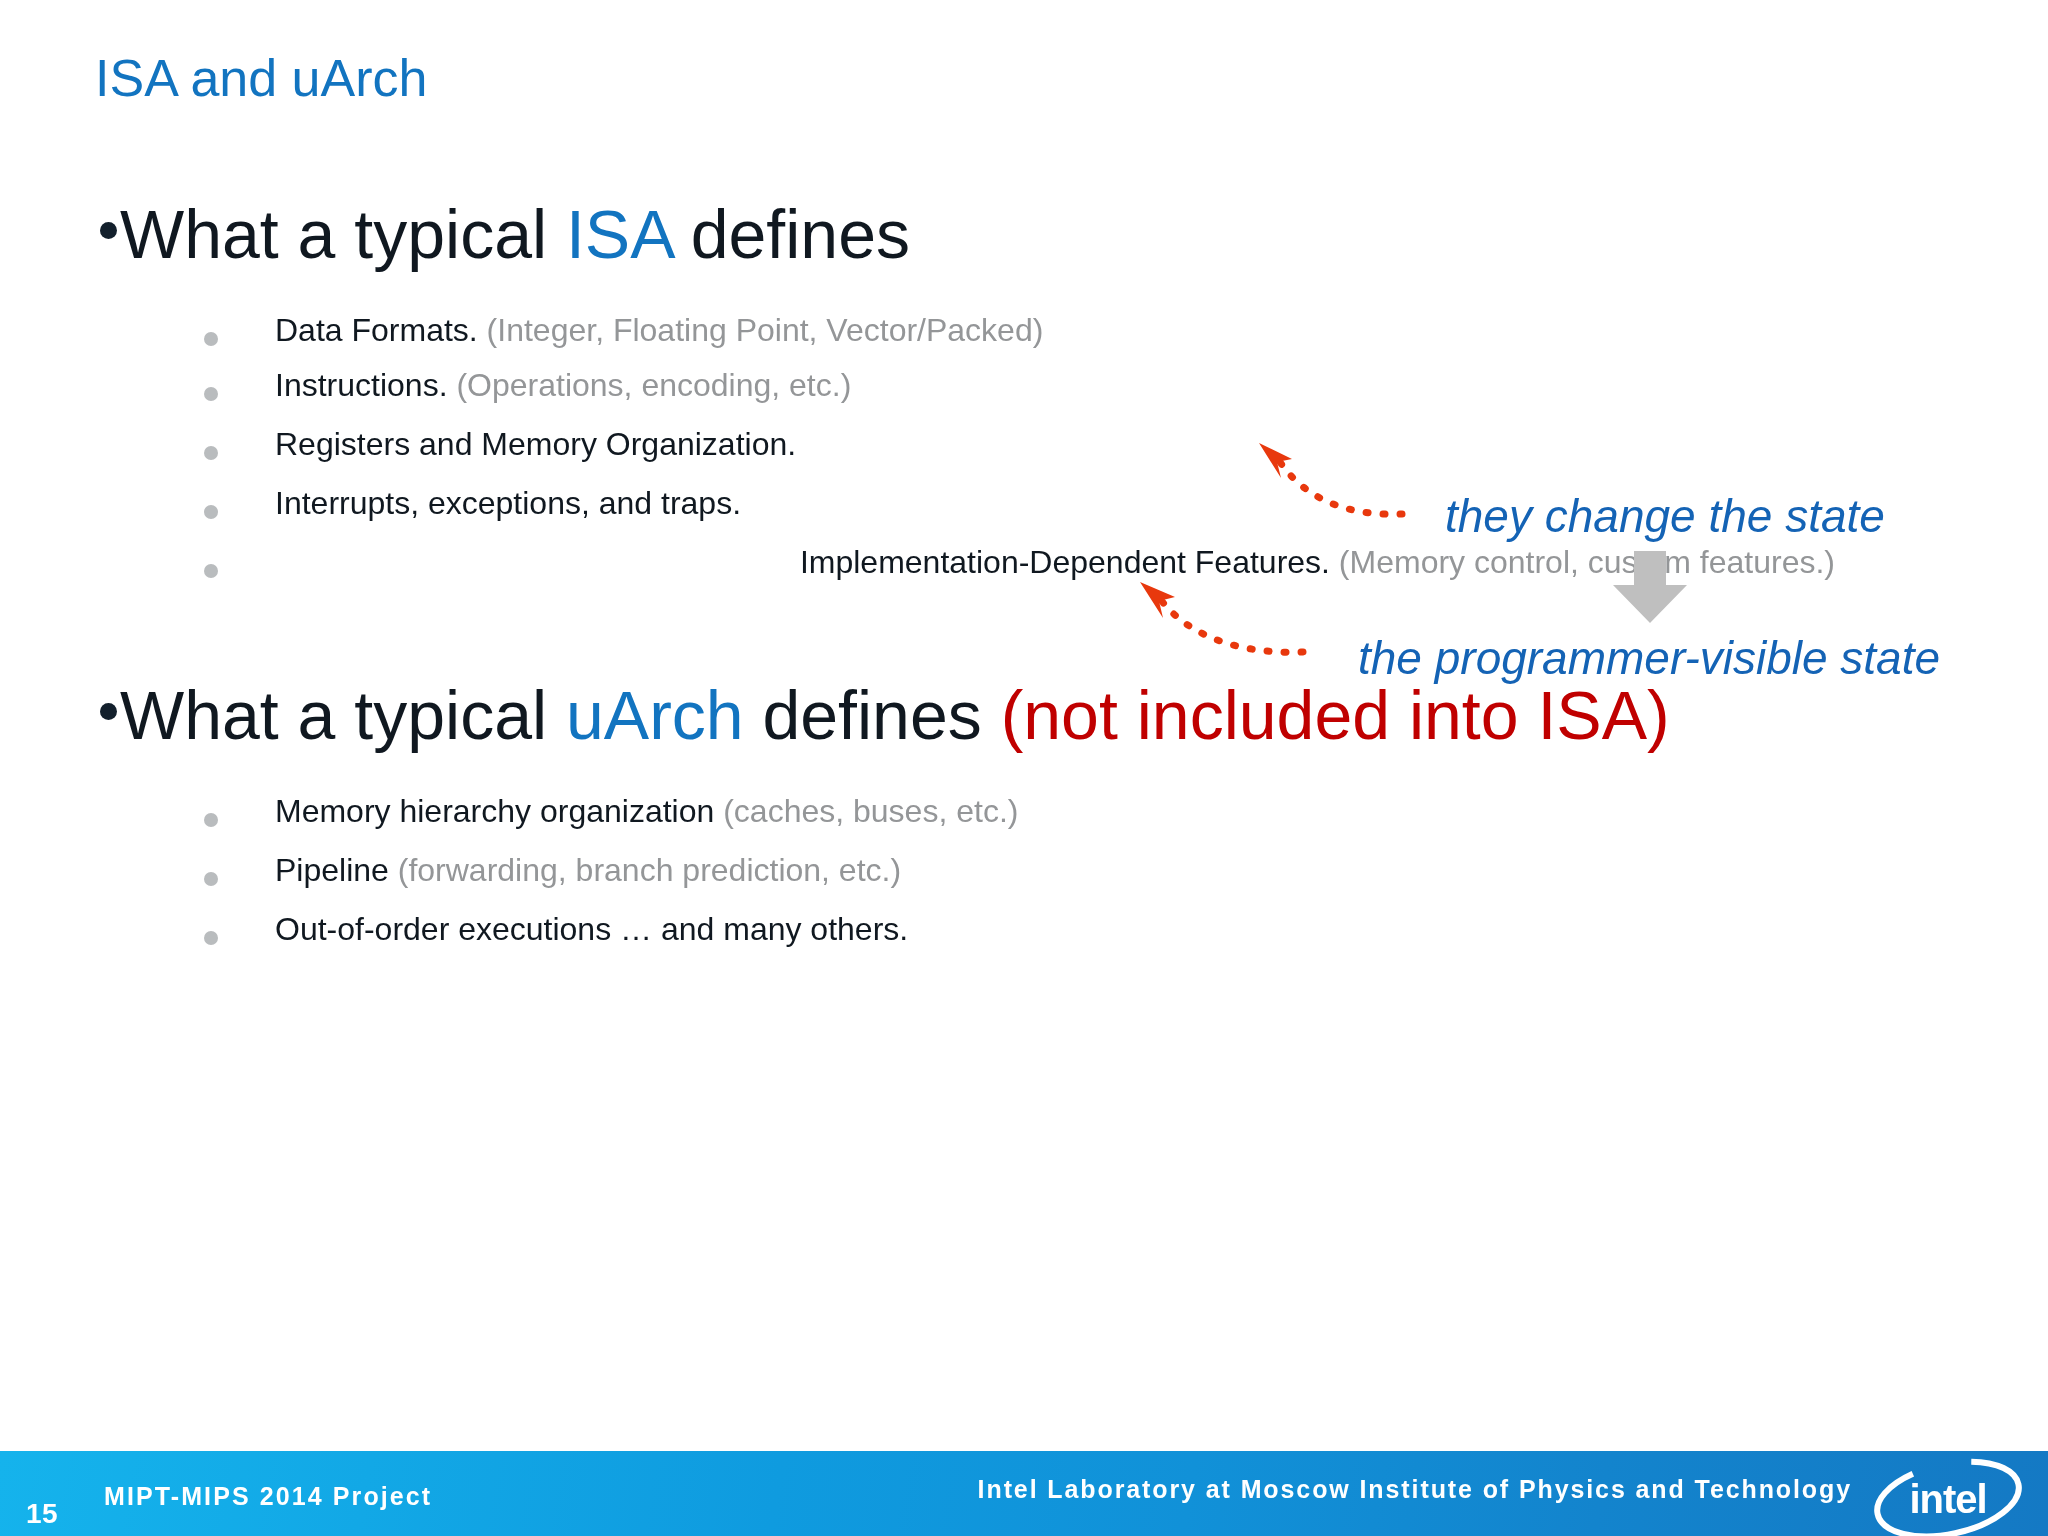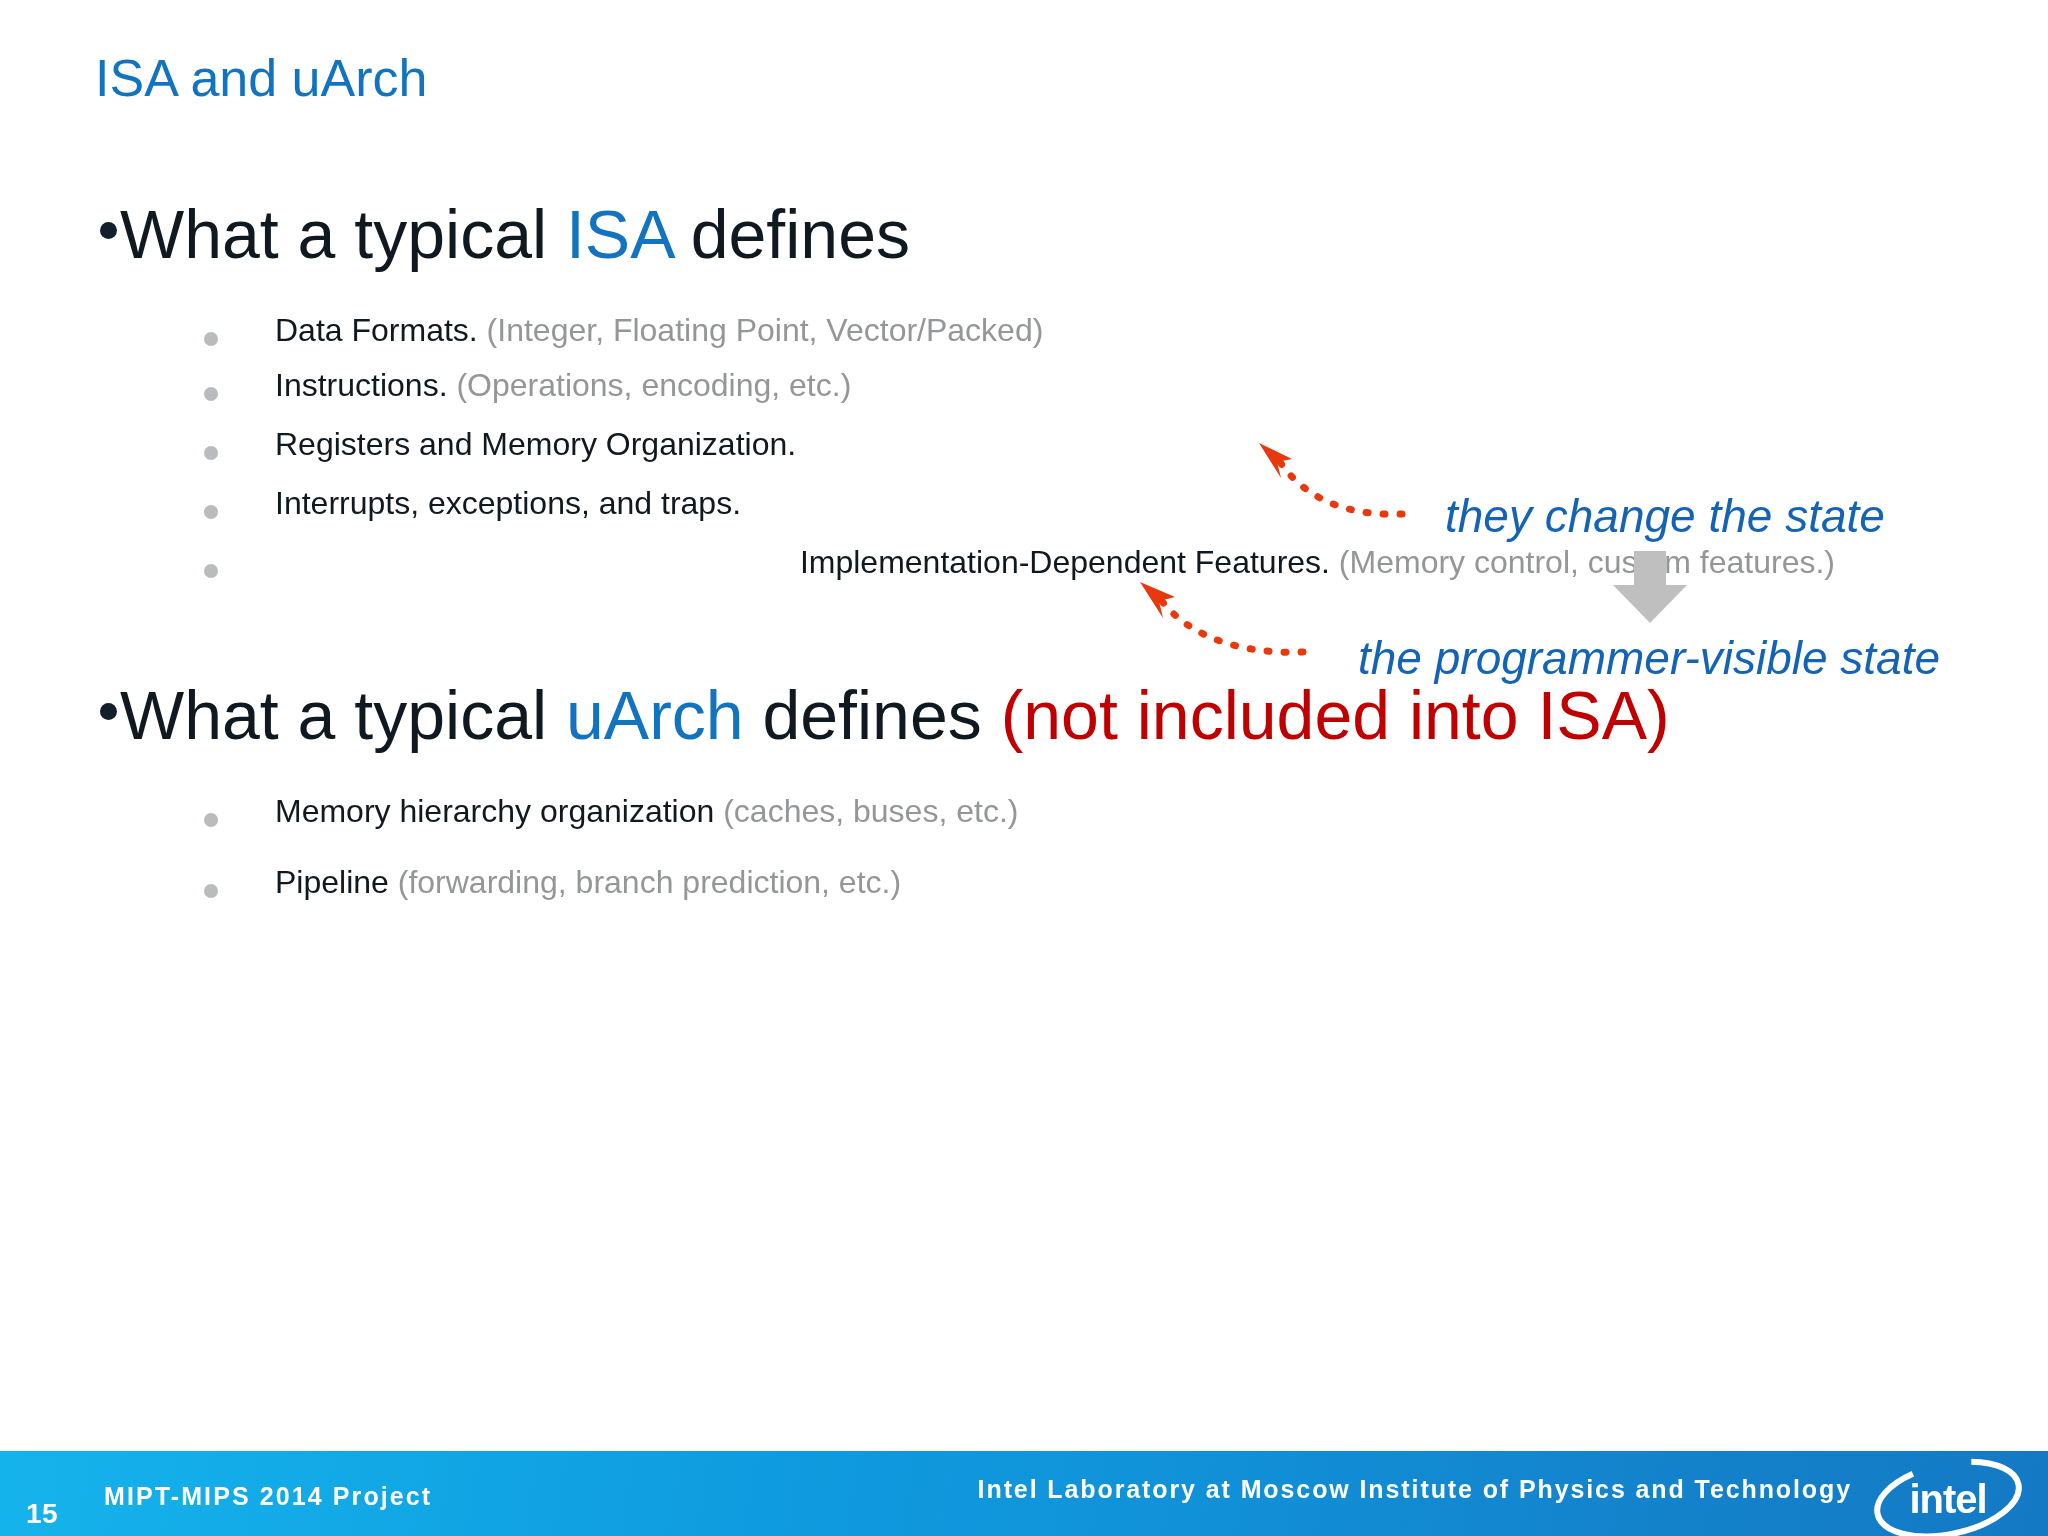--- a/index.html
+++ b/index.html
@@ -191,24 +191,27 @@
     </div>
 
     <div class="lvl1" style="margin-top:95px;">
       <span class="dot1"></span><span>What a typical </span><span class="blue">uArch</span><span> defines </span><span class="red">(not included into ISA)</span>
     </div>
 
     <div class="lvl2" style="margin-top:38px;">
       <span class="dot2"></span><span>Memory hierarchy organization </span><span class="grey">(caches, buses, etc.)</span>
     </div>
 
-    <div class="lvl2" style="margin-top:23px;">
+    <div class="lvl2" style="margin-top:11px;">
       <span class="dot2"></span><span>Pipeline </span><span class="grey">(forwarding, branch prediction, etc.)</span>
     </div>
 
+    <div class="lvl2" style="margin-top:11px;">
+      <span class="dot2"></span><span>Out-of-order executions … and many others.</span><span class="grey"></span>
+    </div>
 
   </div>
 
   <div class="annot" id="annot-change-state">they change the state</div>
 
   <div class="annot" id="annot-visible-state">the programmer-visible state</div>
 
   <svg id="grey-down-arrow" viewBox="0 0 84 72">
     <polygon points="26,0 58,0 58,34 79,34 42,72 5,34 26,34" fill="#bfbfbf"></polygon>
   </svg>

